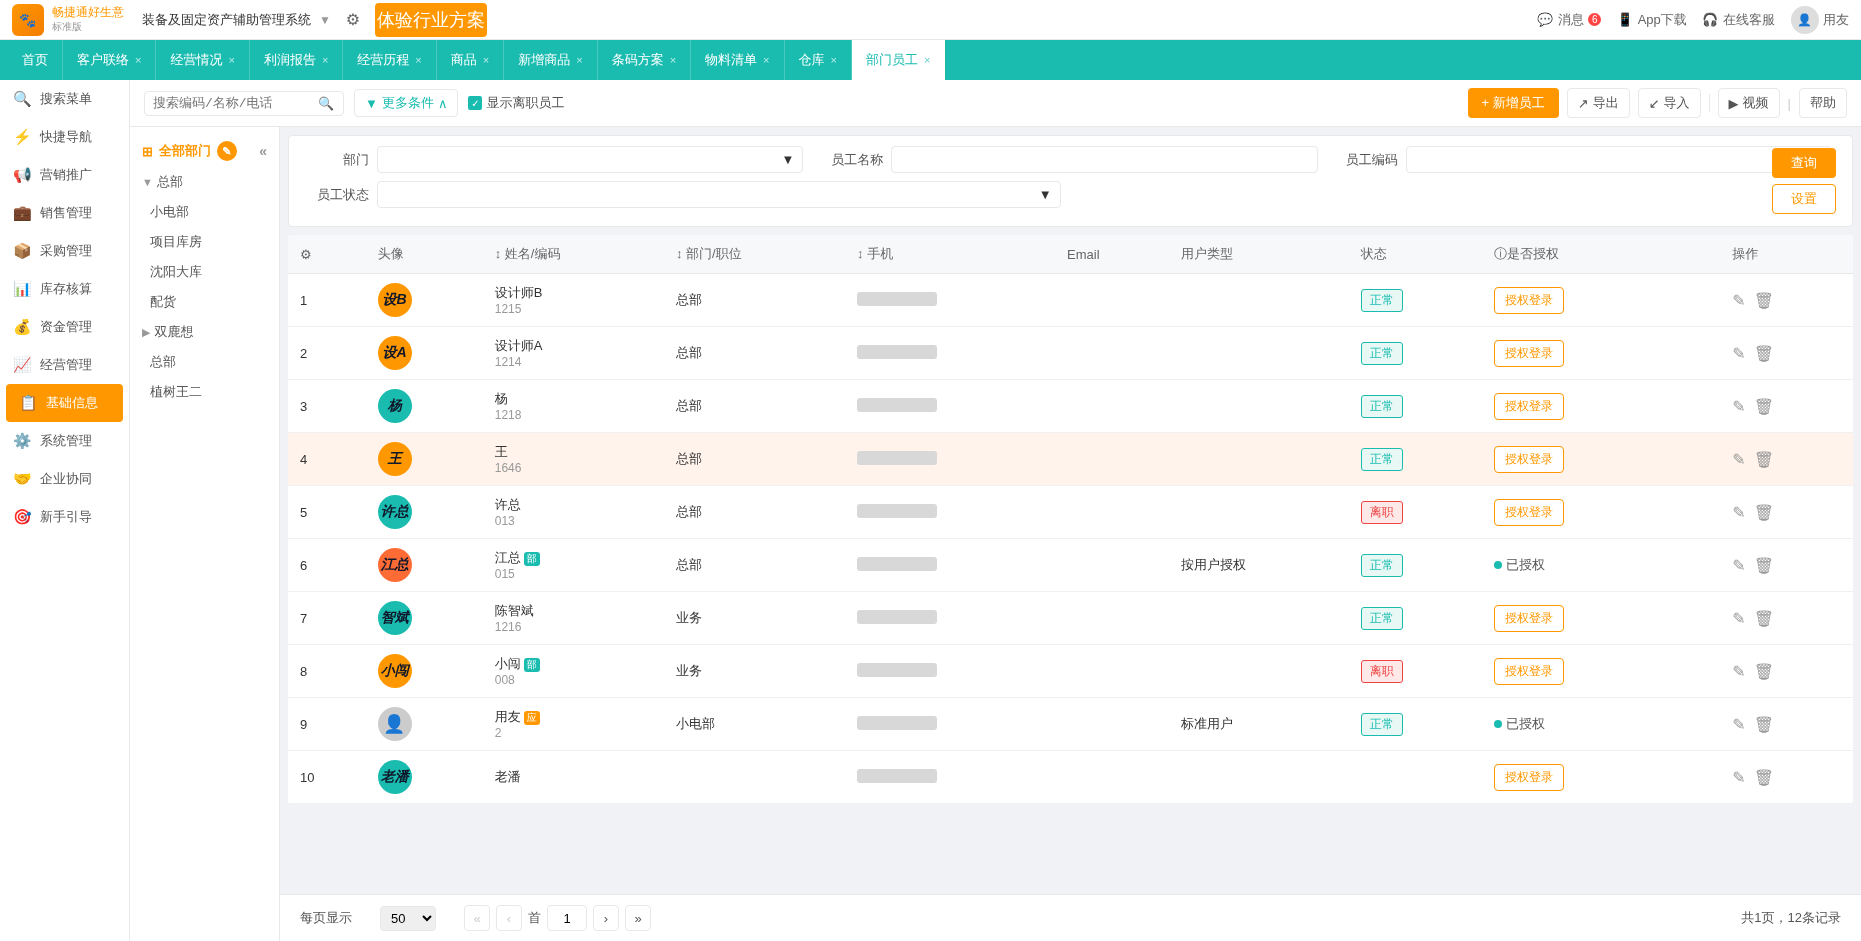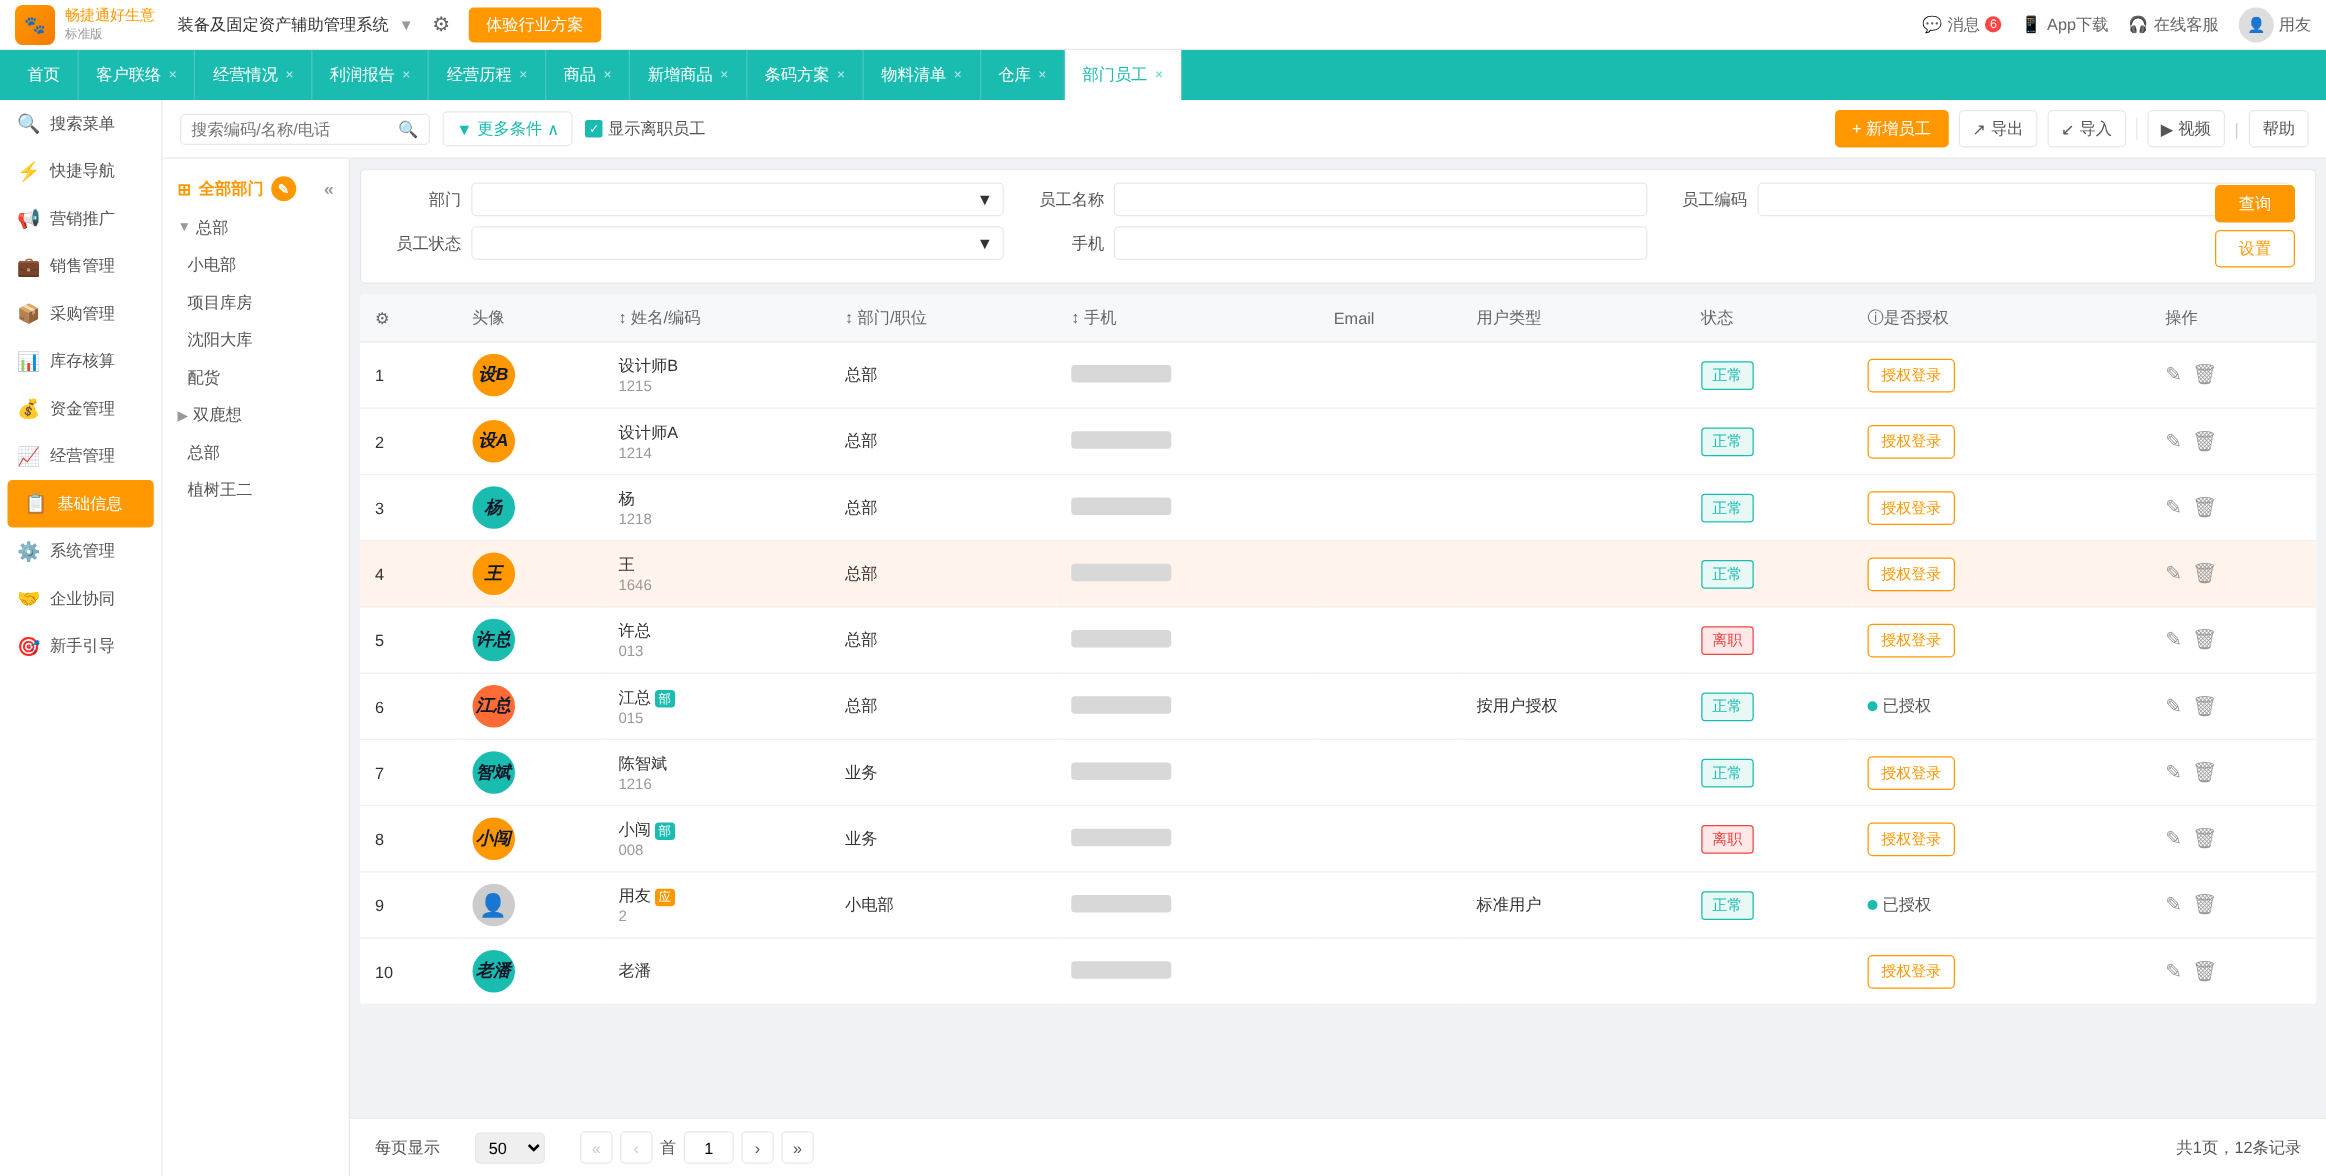--- a/index.html
+++ b/index.html
@@ -7,21 +7,21 @@
 
     
     .top-bar { height: 40px; background: #fff; display: flex; align-items: center; padding: 0 12px; border-bottom: 1px solid #e8e8e8; flex-shrink: 0; }
     .logo-area { display: flex; align-items: center; gap: 8px; width: 130px; }
     .logo-icon { width: 32px; height: 32px; background: linear-gradient(135deg, #ff9800, #f57c00); border-radius: 6px; display: flex; align-items: center; justify-content: center; color: #fff; font-size: 14px; font-weight: bold; }
     .logo-text { font-size: 12px; color: #ff9800; line-height: 1.3; }
     .logo-badge { font-size: 10px; color: #999; }
     .top-bar-title { flex: 1; display: flex; align-items: center; gap: 8px; }
     .title-arrow { color: #999; font-size: 12px; }
     .gear-btn { width: 28px; height: 28px; display: flex; align-items: center; justify-content: center; cursor: pointer; color: #666; font-size: 16px; }
-    .try-btn { background: #ff9800; color: #fff; border: none; border-radius: 4px; padding: 5px 14px; cursor: pointer; font-size: 13px; }
+    .try-btn { background: #ff9800; color: #fff; border: none; border-radius: 4px; padding: 5px 2px; cursor: pointer; font-size: 18px; }
     .top-right { display: flex; align-items: center; gap: 16px; margin-left: auto; }
     .top-right-item { display: flex; align-items: center; gap: 4px; cursor: pointer; color: #666; font-size: 13px; }
     .badge { background: #f44; color: #fff; border-radius: 10px; font-size: 10px; padding: 1px 4px; }
     .user-avatar { width: 28px; height: 28px; background: #ddd; border-radius: 50%; display: flex; align-items: center; justify-content: center; font-size: 12px; color: #666; }
 
     
     .nav-tabs { height: 40px; background: #1abcb0; display: flex; align-items: center; padding: 0 8px; flex-shrink: 0; overflow-x: auto; }
     .nav-tab { height: 40px; display: flex; align-items: center; padding: 0 14px; color: #fff; cursor: pointer; font-size: 13px; white-space: nowrap; gap: 6px; border-right: 1px solid rgba(255,255,255,0.2); }
     .nav-tab:first-child { border-right: 1px solid rgba(255,255,255,0.2); }
     .nav-tab.active { background: #fff; color: #1abcb0; }
@@ -213,21 +213,21 @@
       <div class="sidebar-item">
         <span class="s-icon">🎯</span>
         <span>新手引导</span>
       </div>
     </div>
 
   <div class="content">
 
     <div class="search-bar">
       <div class="search-input-wrap">
-        <input type="text" placeholder="搜索编码/名称/电话" style="color: rgb(153, 153, 153);">
+        <input type="text" placeholder="搜索编码/名称/电话" style="color: rgb(153, 153, 153); font-family: Liberation Mono, monospace;">
         <span style="color:#999;">🔍</span>
       </div>
       <div class="more-cond">
         <span>▼</span>
         <span>更多条件</span>
         <span>∧</span>
       </div>
       <div class="show-resign">
         <span class="checkbox-teal">✓</span>
         <span>显示离职员工</span>
@@ -300,24 +300,20 @@
             </div>
           </div>
           <div class="filter-row">
             <div class="filter-field">
               <span class="filter-label">员工状态</span>
               <div class="filter-select" style="width:200px;">
                 <span></span>
                 <span>▼</span>
               </div>
             </div>
-            <div class="filter-field">
-              <span class="filter-label">手机</span>
-              <input class="filter-input" type="text" style="">
-            </div>
             <div class="filter-field"></div>
           </div>
           <div class="filter-actions">
             <button class="btn-query">查询</button>
             <button class="btn-reset">设置</button>
           </div>
         </div>
 
         <div class="table-wrap">
           <table>

